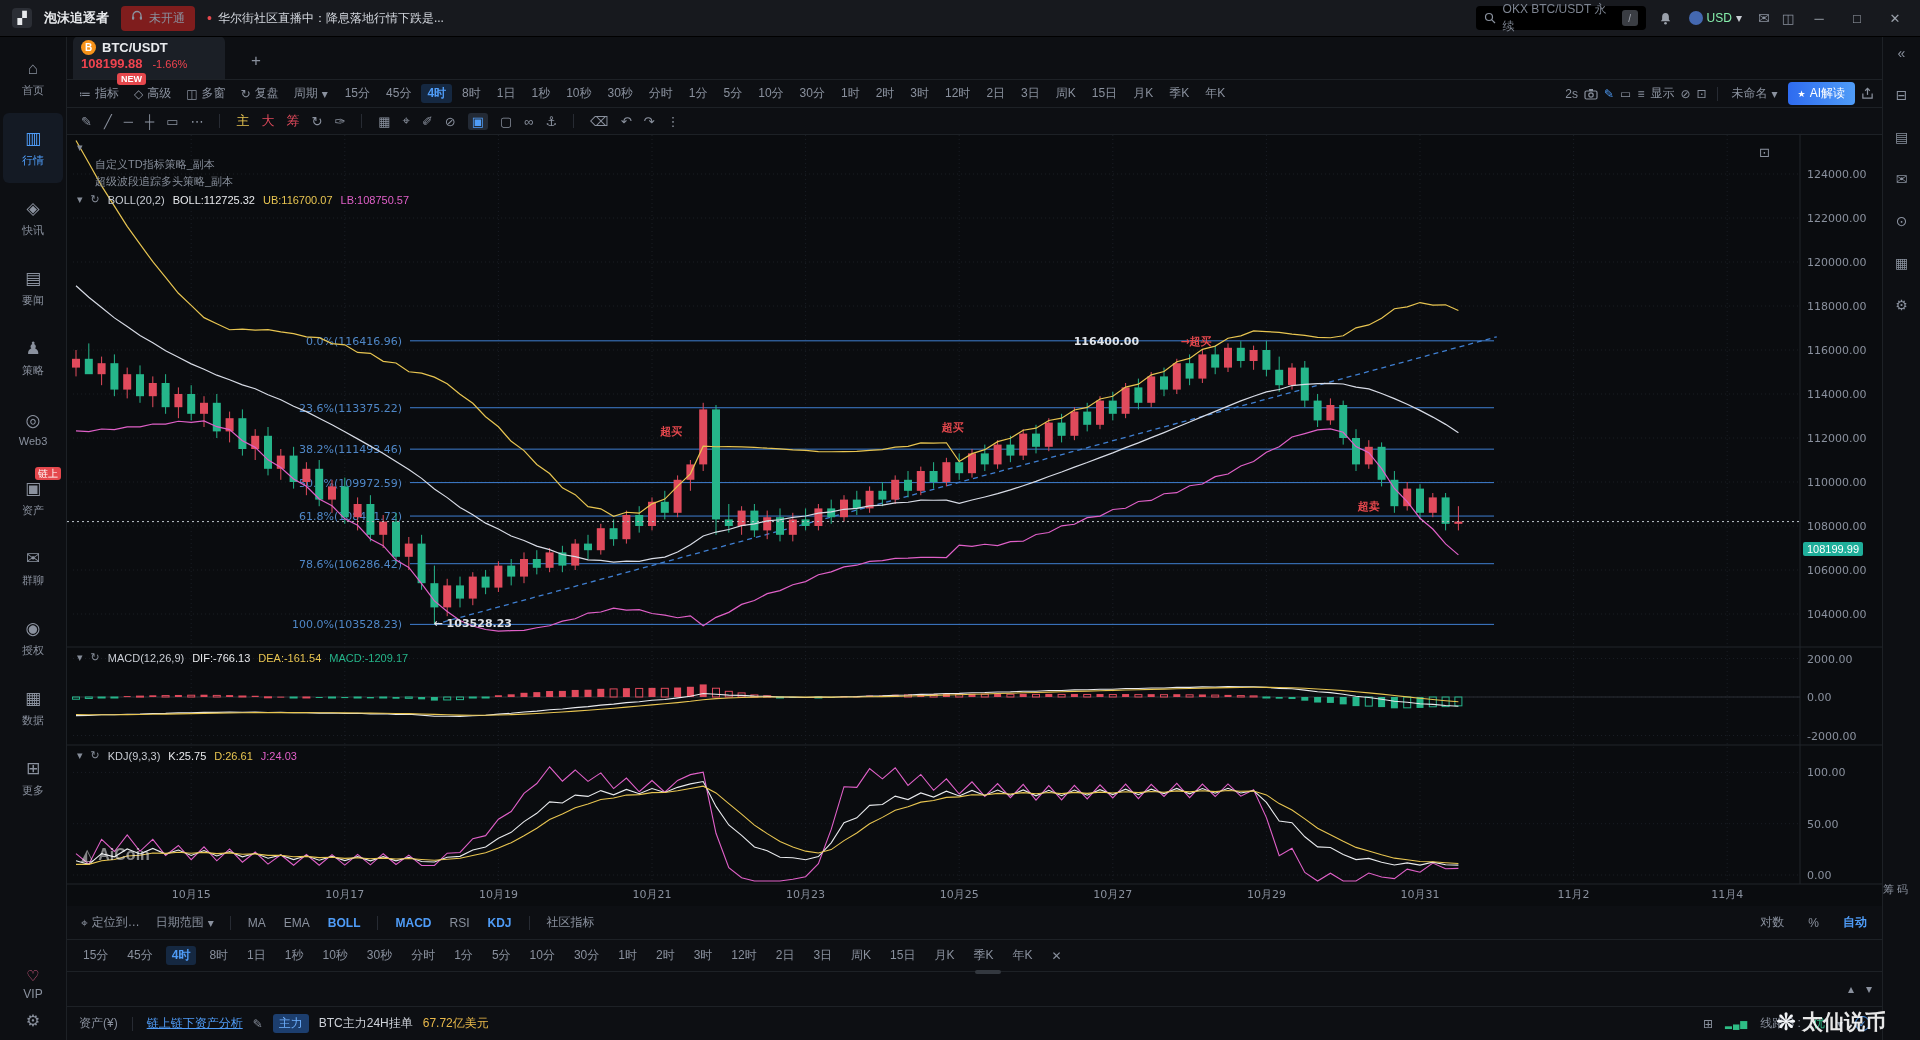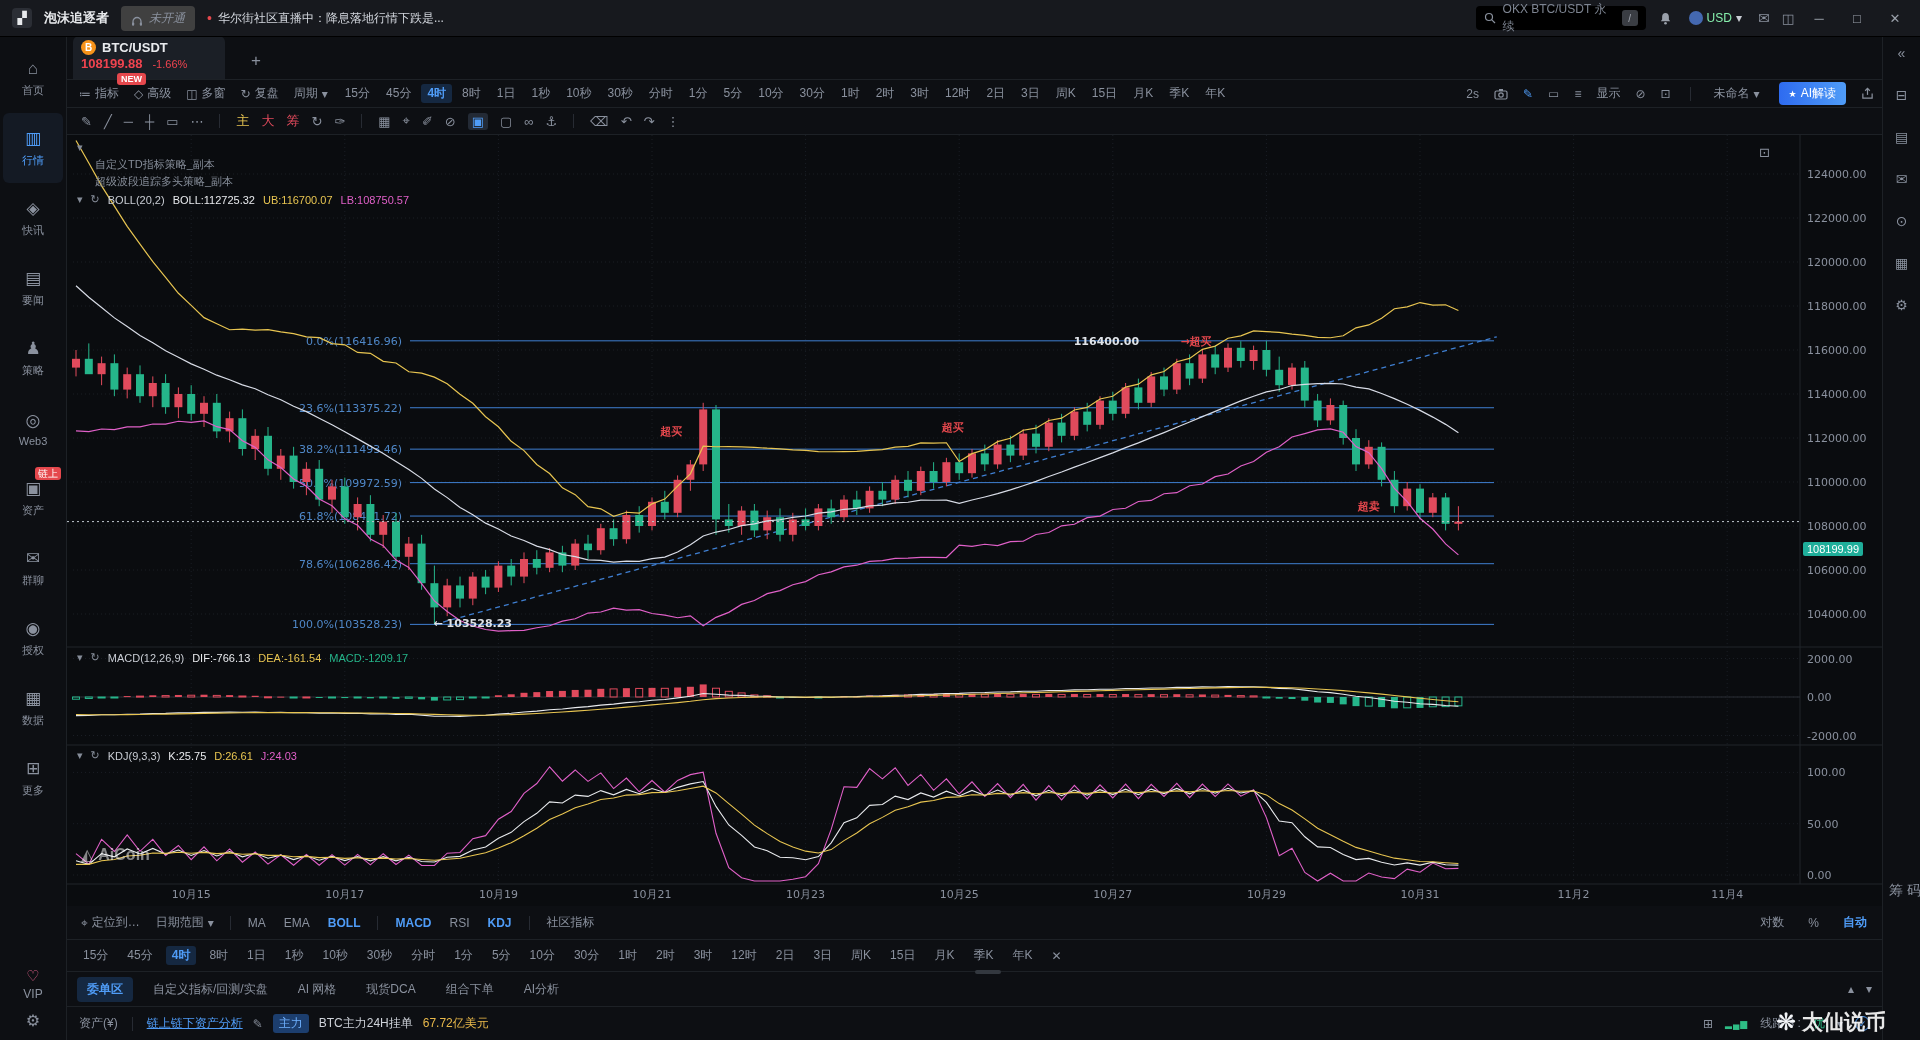--- a/index.html
+++ b/index.html
@@ -6,22 +6,22 @@
 html,body{width:1920px;height:1040px;background:#07090c;overflow:hidden;
   font-family:"Liberation Sans","DejaVu Sans",sans-serif;color:#c9cdd4;font-size:12px;}
 .icn{display:inline-flex;align-items:center;justify-content:center;color:#8a919e;}
 .vdiv{width:1px;height:14px;background:#272b33;display:inline-block;margin:0 4px;}
 
 #topbar{position:absolute;left:0;top:0;width:1920px;height:37px;background:#17191e;
   display:flex;align-items:center;padding:0 12px;gap:12px;z-index:50;border-bottom:1px solid #000;}
 .logo-box{width:20px;height:20px;border-radius:4px;background:#2b2e35;color:#e8eaed;
   display:flex;align-items:center;justify-content:center;font-size:12px;}
 .app-name{color:#e8eaed;font-weight:bold;font-size:13px;}
-.top-pill{display:flex;align-items:flex-end;gap:6px;background:#404040;border-radius:4px;
-  padding:4px 10px;color:#8a919e;font-style:italic;}
+.top-pill{display:flex;align-items:flex-start;gap:6px;background:#7f1d1d;border-radius:4px;
+  padding:4px 10px;color:#8a919e;}
 .ticker{display:flex;align-items:center;gap:6px;color:#d4d8df;}
 .ticker .dot{color:#e5484d;font-size:14px;}
 .searchbox{margin-left:auto;display:flex;align-items:center;gap:7px;background:#000000;
   border-radius:4px;height:24px;padding:0 8px;width:170px;color:#7d8491;}
 .kbd{background:#3a3d43;border-radius:3px;width:16px;height:16px;display:flex;
   align-items:center;justify-content:center;font-size:10px;color:#a0a5ae;}
 .flag{width:14px;height:14px;border-radius:50%;background:#4468b0;display:inline-block;}
 .win-btn{width:26px;text-align:center;color:#9aa0aa;font-size:13px;}
 
 #sidebar{position:absolute;left:0;top:37px;width:67px;height:1003px;background:#0d0f13;
@@ -51,21 +51,21 @@
 .sym-chg{color:#f0444f;font-size:11px;margin-left:4px;}
 .new-badge{position:absolute;left:44px;bottom:-6px;background:#e5484d;color:#fff;font-size:9px;
   font-weight:bold;padding:1px 4px;border-radius:3px;z-index:5;}
 .add-tab{margin-left:26px;margin-bottom:8px;color:#8a919e;font-size:17px;}
 
 #toolbar{height:28px;background:#0d0f13;border-bottom:1px solid #1d2126;display:flex;
   align-items:center;padding:0 8px;gap:7px;color:#8a919e;white-space:nowrap;}
 .tbtn{display:flex;align-items:center;gap:4px;padding:2px 4px;}
 .tf{padding:1px 6px;border-radius:3px;color:#8a919e;}
 .tf.on{color:#4f9cf7;background:#152841;font-weight:bold;}
-#tb-right{margin-left:auto;display:flex;align-items:center;gap:15px;}
+#tb-right{margin-left:auto;display:flex;align-items:center;gap:6px;}
 .ai-btn{background:linear-gradient(90deg,#2e6bf0,#4f9cf7);color:#fff;padding:3px 10px;
   border-radius:4px;display:flex;gap:4px;align-items:center;}
 
 #drawbar{height:27px;background:#0d0f13;border-bottom:1px solid #1d2126;display:flex;
   align-items:center;gap:12px;padding:0 14px;color:#8a919e;font-size:13px;}
 .dtool.on{background:#232a35;color:#4f9cf7;border-radius:3px;padding:1px 4px;}
 
 #chart-wrap{height:771px;position:relative;background:#0a0c0f;overflow:hidden;}
 #chart-svg{position:absolute;left:0;top:0;z-index:1;}
 #chart-svg text{font-family:"DejaVu Sans",sans-serif;}
@@ -101,21 +101,21 @@
 #status-right{margin-left:auto;display:flex;align-items:center;gap:12px;}
 .sig{color:#2ebd85;font-size:9px;letter-spacing:1px;}
 .q-green{color:#2ebd85;}
 .shield{width:15px;height:15px;border:1px solid #4f9cf7;border-radius:50%;color:#4f9cf7;
   font-size:9px;display:flex;align-items:center;justify-content:center;}
 
 #rail{position:absolute;right:0;top:37px;width:38px;height:1003px;background:#0d0f13;
   border-left:1px solid #1d2126;display:flex;flex-direction:column;align-items:center;
   padding-top:8px;gap:26px;z-index:45;}
 .ricon{font-size:14px;color:#8a919e;}
-.rail-chip{position:absolute;top:845px;left:0;width:38px;text-align:right;font-size:14px;
+.rail-chip{position:absolute;top:845px;left:0;width:38px;text-align:left;font-size:11px;
   color:#8a919e;}
 
 #brand-wm{position:absolute;right:34px;bottom:4px;z-index:60;color:rgba(255,255,255,.9);
   font-size:21px;font-weight:bold;display:flex;align-items:center;gap:6px;}
 #brand-wm .star{font-size:24px;color:#f3f5f8;}
 </style>
 </head>
 <body>
 
 <div id="topbar">
@@ -853,28 +853,20 @@
       <span class="tf">周K</span>
       <span class="tf">15日</span>
       <span class="tf">月K</span>
       <span class="tf">季K</span>
       <span class="tf">年K</span>
       <span class="tf">✕</span>
     </div>
 
   <div id="row3">
     <span class="drag-handle"></span>
-    <span id="btabs" style="display:flex;gap:10px;">
-        <span class="btab on">委单区</span>
-        <span class="btab">自定义指标/回测/实盘</span>
-        <span class="btab">AI 网格</span>
-        <span class="btab">现货DCA</span>
-        <span class="btab">组合下单</span>
-        <span class="btab">AI分析</span>
-      </span>
     <span id="row3-right">
       <span>▴</span>
       <span>▾</span>
     </span>
   </div>
 
   <div id="statusbar">
     <span>资产(¥)</span>
     <span class="vdiv"></span>
     <span class="link-blue">链上链下资产分析</span>

